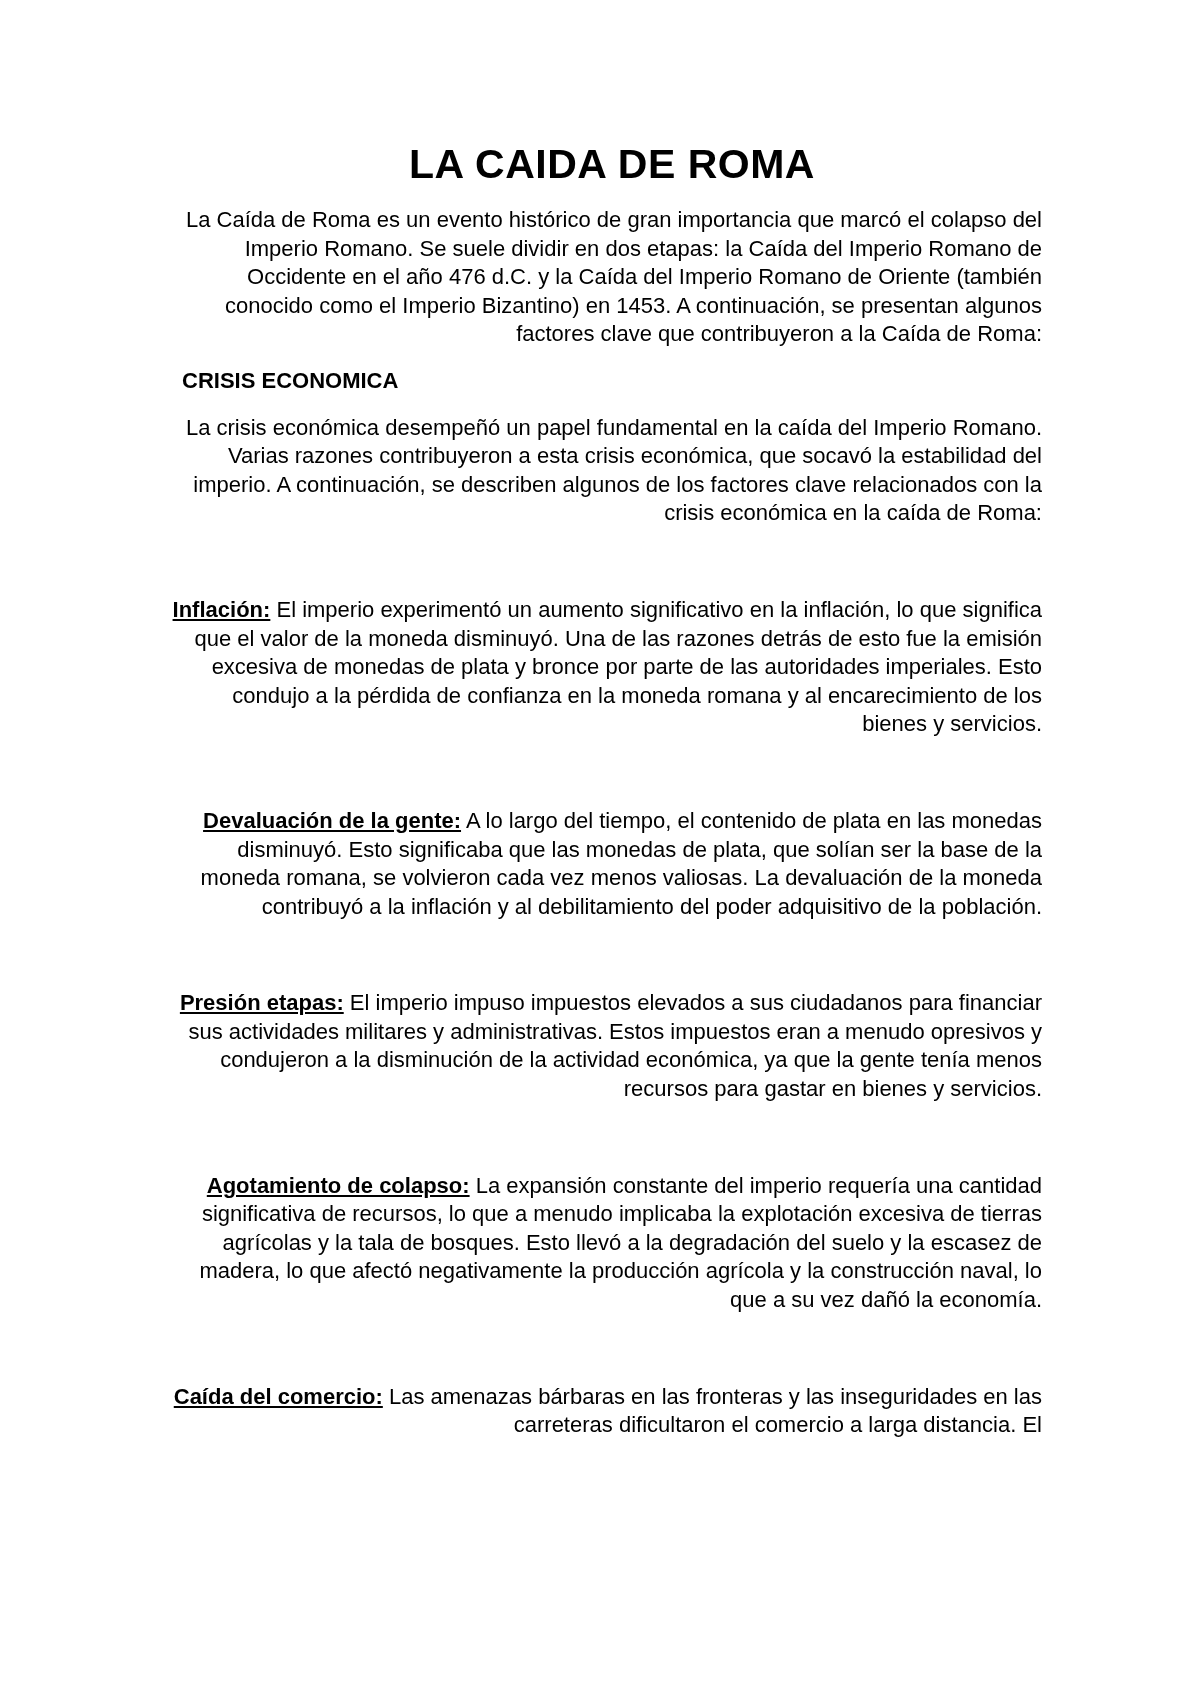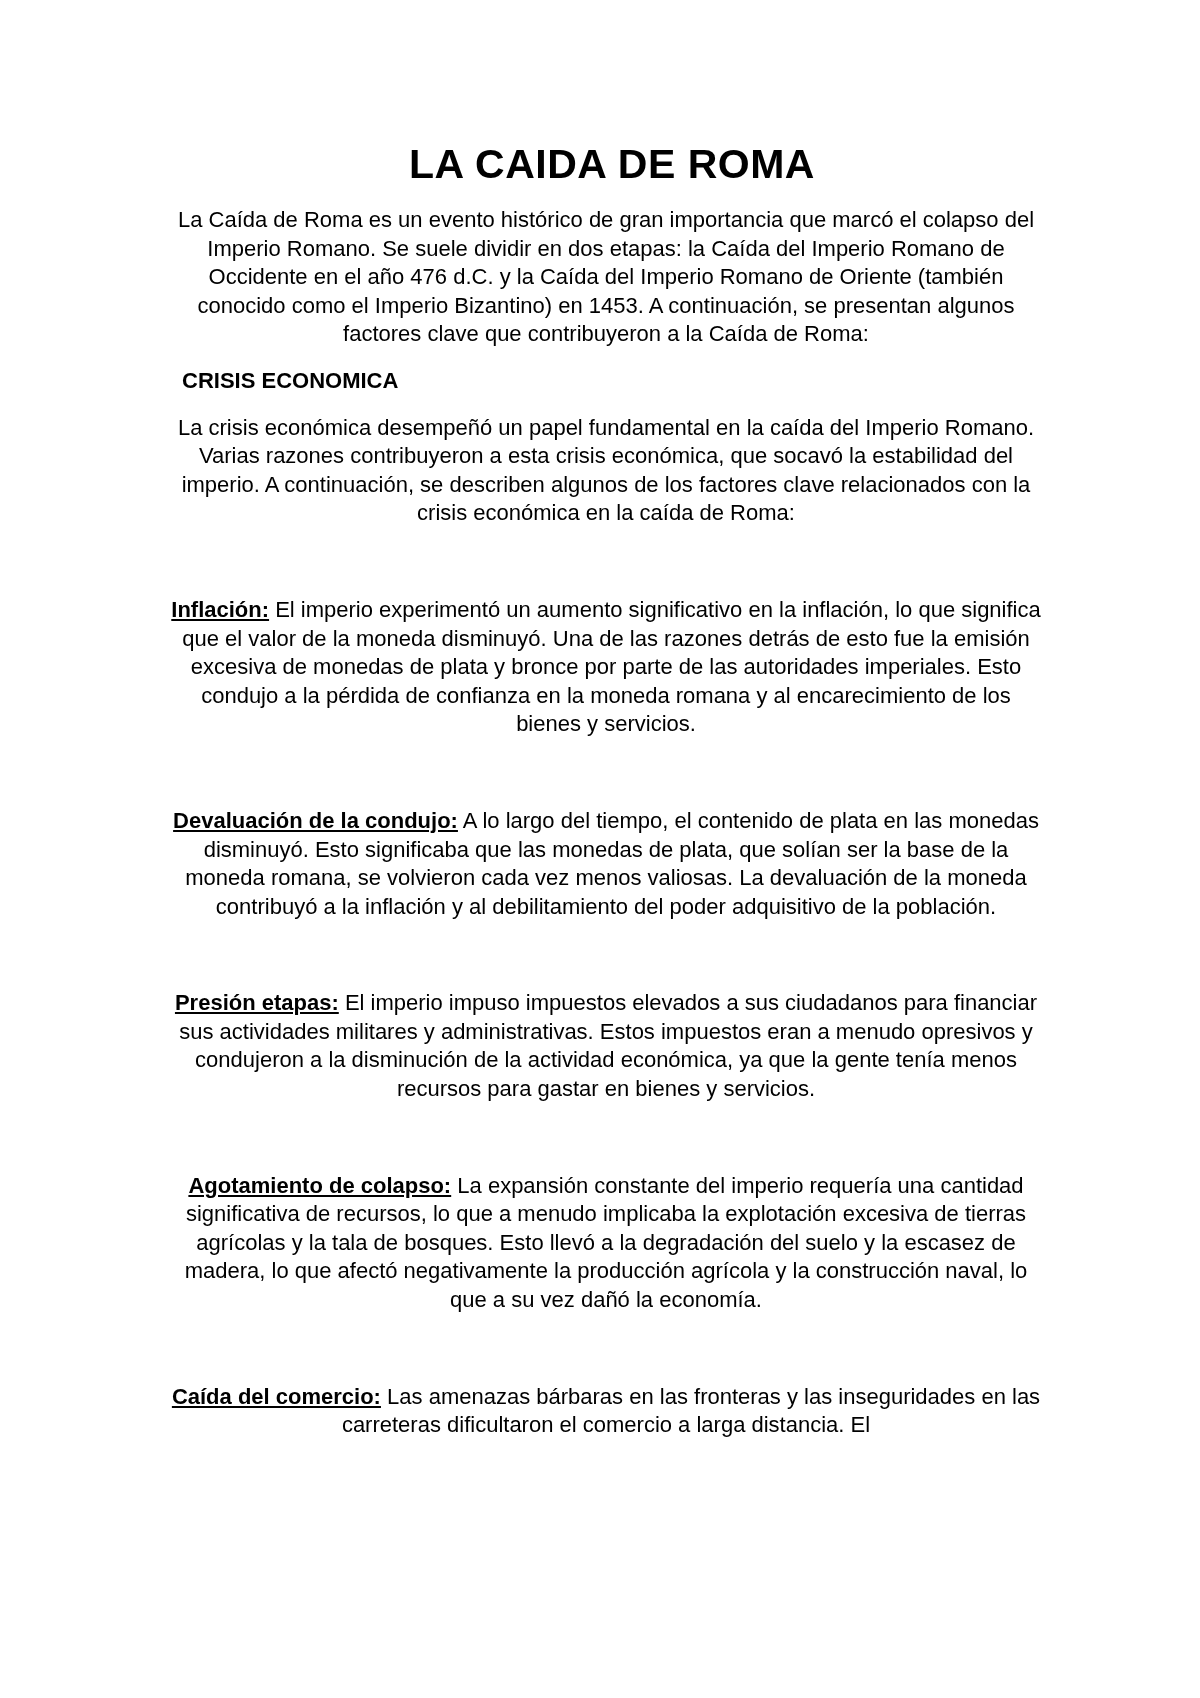--- a/index.html
+++ b/index.html
@@ -25,21 +25,21 @@
     font-weight: bold;
     text-align: center;
     margin: 0 0 17px 0;
     letter-spacing: 0.5px;
   }
   .body-text {
     font-size: 22px;
     line-height: 28.6px;
     font-weight: normal;
     margin: 0 12px 18px 0;
-    text-align: center;
+    text-align: right;
   }
   .section-heading {
     font-size: 22px;
     line-height: 28.6px;
     font-weight: bold;
     margin: 18px 12px;
   }
   .factor {
     margin-top: 68px;
   }
@@ -62,21 +62,21 @@
     <h2 class="section-heading">CRISIS ECONOMICA</h2>
 
     <p class="body-text">La crisis económica desempeñó un papel fundamental en la caída del Imperio Romano. Varias razones contribuyeron a esta crisis económica, que socavó la estabilidad del imperio. A continuación, se describen algunos de los factores clave relacionados con la crisis económica en la caída de Roma:</p>
 
     <p class="body-text factor">
       <strong class="factor-label">Inflación:</strong>
       <span>El imperio experimentó un aumento significativo en la inflación, lo que significa que el valor de la moneda disminuyó. Una de las razones detrás de esto fue la emisión excesiva de monedas de plata y bronce por parte de las autoridades imperiales. Esto condujo a la pérdida de confianza en la moneda romana y al encarecimiento de los bienes y servicios.</span>
     </p>
 
     <p class="body-text factor">
-      <strong class="factor-label">Devaluación de la condujo:</strong>
+      <strong class="factor-label">Devaluación de la gente:</strong>
       <span>A lo largo del tiempo, el contenido de plata en las monedas disminuyó. Esto significaba que las monedas de plata, que solían ser la base de la moneda romana, se volvieron cada vez menos valiosas. La devaluación de la moneda contribuyó a la inflación y al debilitamiento del poder adquisitivo de la población.</span>
     </p>
 
     <p class="body-text factor">
       <strong class="factor-label">Presión etapas:</strong>
       <span>El imperio impuso impuestos elevados a sus ciudadanos para financiar sus actividades militares y administrativas. Estos impuestos eran a menudo opresivos y condujeron a la disminución de la actividad económica, ya que la gente tenía menos recursos para gastar en bienes y servicios.</span>
     </p>
 
     <p class="body-text factor">
       <strong class="factor-label">Agotamiento de colapso:</strong>

